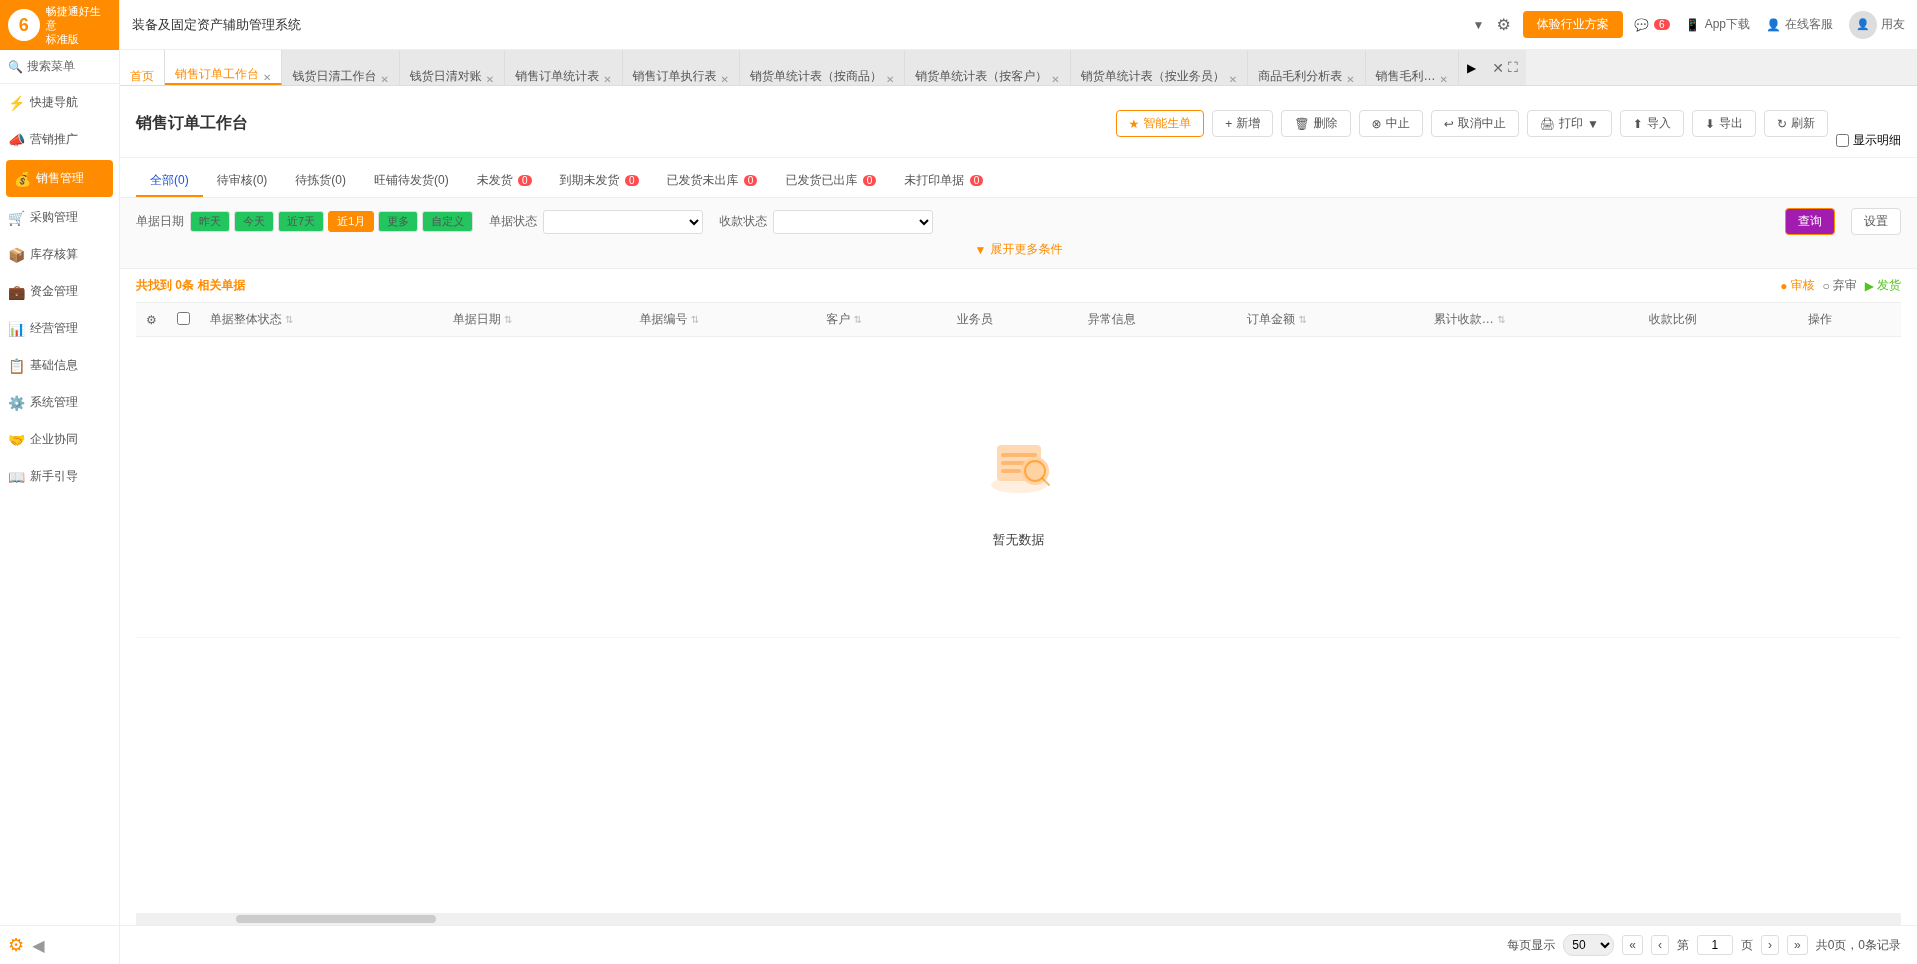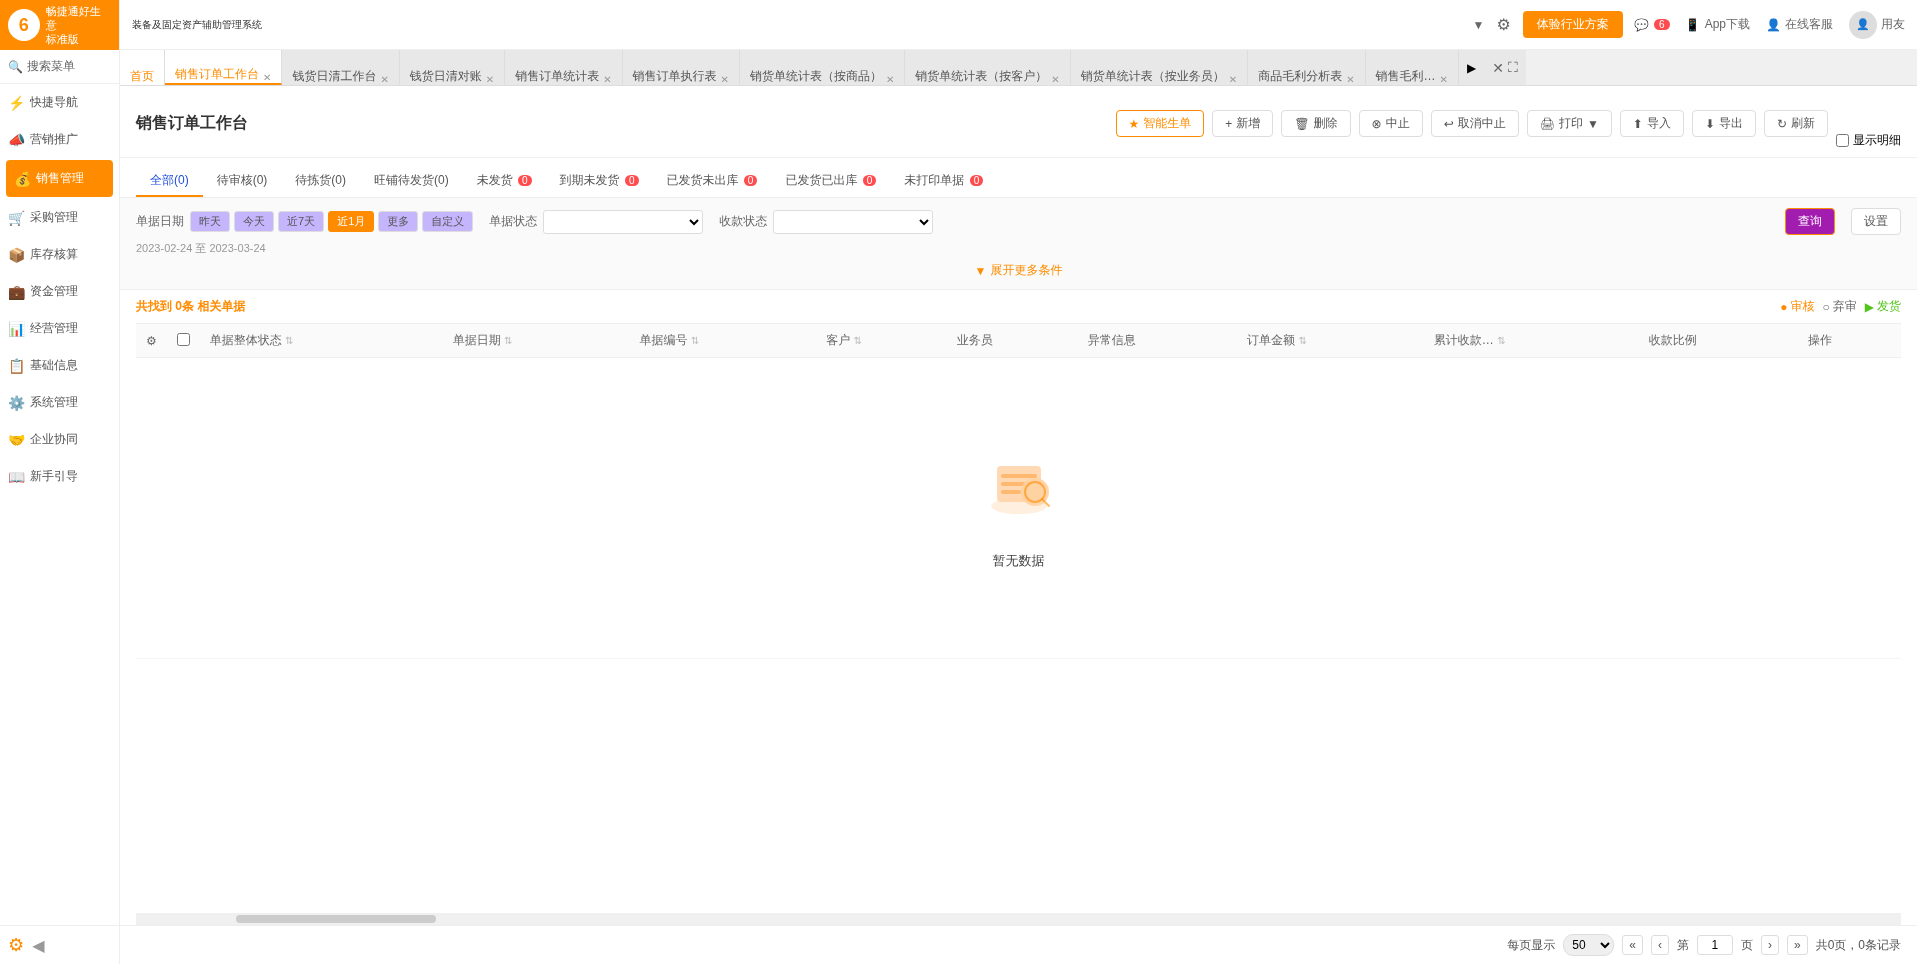--- a/index.html
+++ b/index.html
@@ -15,21 +15,21 @@
     .sidebar-nav-item { padding: 10px 8px; display: flex; align-items: center; gap: 6px; cursor: pointer; color: #555; font-size: 12px; }
     .sidebar-nav-item.active { background: #ff8c00; color: #fff; border-radius: 4px; margin: 2px 6px; }
     .sidebar-nav-item .nav-icon { font-size: 14px; width: 16px; text-align: center; }
     .sidebar-bottom { margin-top: auto; border-top: 1px solid #eee; padding: 8px; display: flex; gap: 8px; align-items: center; }
 
     
     .main { flex: 1; display: flex; flex-direction: column; overflow: hidden; }
 
     
     .topbar { height: 50px; background: #fff; border-bottom: 1px solid #eee; display: flex; align-items: center; padding: 0 12px; gap: 12px; }
-    .topbar-title { font-size: 10px; color: #333; flex: 1; }
+    .topbar-title { font-size: 13px; color: #333; flex: 1; }
     .topbar-btn-orange { background: #ff8c00; color: #fff; border: none; padding: 5px 14px; border-radius: 4px; cursor: pointer; font-size: 12px; }
     .topbar-icons { display: flex; align-items: center; gap: 16px; margin-left: auto; }
     .topbar-icon-item { display: flex; align-items: center; gap: 4px; color: #666; font-size: 12px; cursor: pointer; position: relative; }
     .badge { background: #ff4d4f; color: #fff; border-radius: 8px; padding: 0 4px; font-size: 10px; min-width: 16px; text-align: center; }
     .user-avatar { width: 28px; height: 28px; background: #ddd; border-radius: 50%; display: flex; align-items: center; justify-content: center; font-size: 11px; }
 
     
     .tabbar { height: 36px; background: #f0f0f0; display: flex; align-items: stretch; overflow: hidden; border-bottom: 1px solid #ddd; }
     .tab { display: flex; align-items: flex-end; padding: 0 10px; gap: 4px; cursor: pointer; font-size: 12px; color: #555; white-space: nowrap; border-right: 1px solid #ddd; background: #e8e8e8; }
     .tab.active { background: #fff; color: #ff8c00; border-bottom: 2px solid #ff8c00; }
@@ -54,21 +54,21 @@
     .subtab { padding: 6px 14px; cursor: pointer; font-size: 12px; color: #555; border-bottom: 2px solid transparent; white-space: nowrap; }
     .subtab.active { color: #1d4ed8; border-bottom-color: #ff8c00; text-align: center; }
     .subtab .count-badge { background: #ff4d4f; color: #fff; border-radius: 8px; padding: 0 4px; font-size: 10px; margin-left: 2px; }
 
     
     .filter-area { padding: 10px 16px; background: #fafafa; border-bottom: 1px solid #eee; }
     .filter-row { display: flex; align-items: center; gap: 16px; flex-wrap: wrap; }
     .filter-item { display: flex; align-items: center; gap: 6px; }
     .filter-label { color: #666; font-size: 12px; white-space: nowrap; }
     .filter-date-options { display: flex; gap: 4px; }
-    .filter-date-btn { padding: 2px 8px; border-radius: 3px; border: 1px solid #ddd; background: #c4b5fd; cursor: pointer; font-size: 11px; color: #555; }
+    .filter-date-btn { padding: 2px 8px; border-radius: 3px; border: 1px solid #ddd; background: #22c55e; cursor: pointer; font-size: 11px; color: #555; }
     .filter-date-btn.active { background: #ff8c00; color: #fff; border-color: #ff8c00; }
     .filter-select { border: 1px solid #ddd; border-radius: 3px; padding: 3px 8px; font-size: 12px; width: 160px; background: #fff; }
     .filter-date-range { font-size: 11px; color: #999; margin-top: 2px; }
     .expand-btn { display: flex; align-items: center; gap: 4px; color: #ff8c00; cursor: pointer; font-size: 12px; }
 
     
     .table-area { flex: 1; padding: 8px 16px; overflow: auto; }
     .table-summary { display: flex; align-items: center; justify-content: space-between; margin-bottom: 8px; }
     .table-summary-text { font-size: 12px; color: #666; }
     .table-summary-text span { color: #ff8c00; font-weight: bold; }
@@ -354,23 +354,20 @@
         <div class="filter-item">
           <span class="filter-label">单据状态</span>
           <select class="filter-select"></select>
         </div>
         <div class="filter-item">
           <span class="filter-label">收款状态</span>
           <select class="filter-select"></select>
         </div>
         <button class="btn btn-primary" style="margin-left:auto;">查询</button>
         <button class="btn">设置</button>
-      </div>
-      <div class="filter-row" style="margin-top:4px;">
-        <span class="filter-date-range">2023-02-24 至 2023-03-24</span>
       </div>
       <div style="margin-top:6px;display:flex;justify-content:center;">
         <div class="expand-btn">
           <span>▼</span>
           <span>展开更多条件</span>
         </div>
       </div>
     </div>
 
     <div class="table-area">

